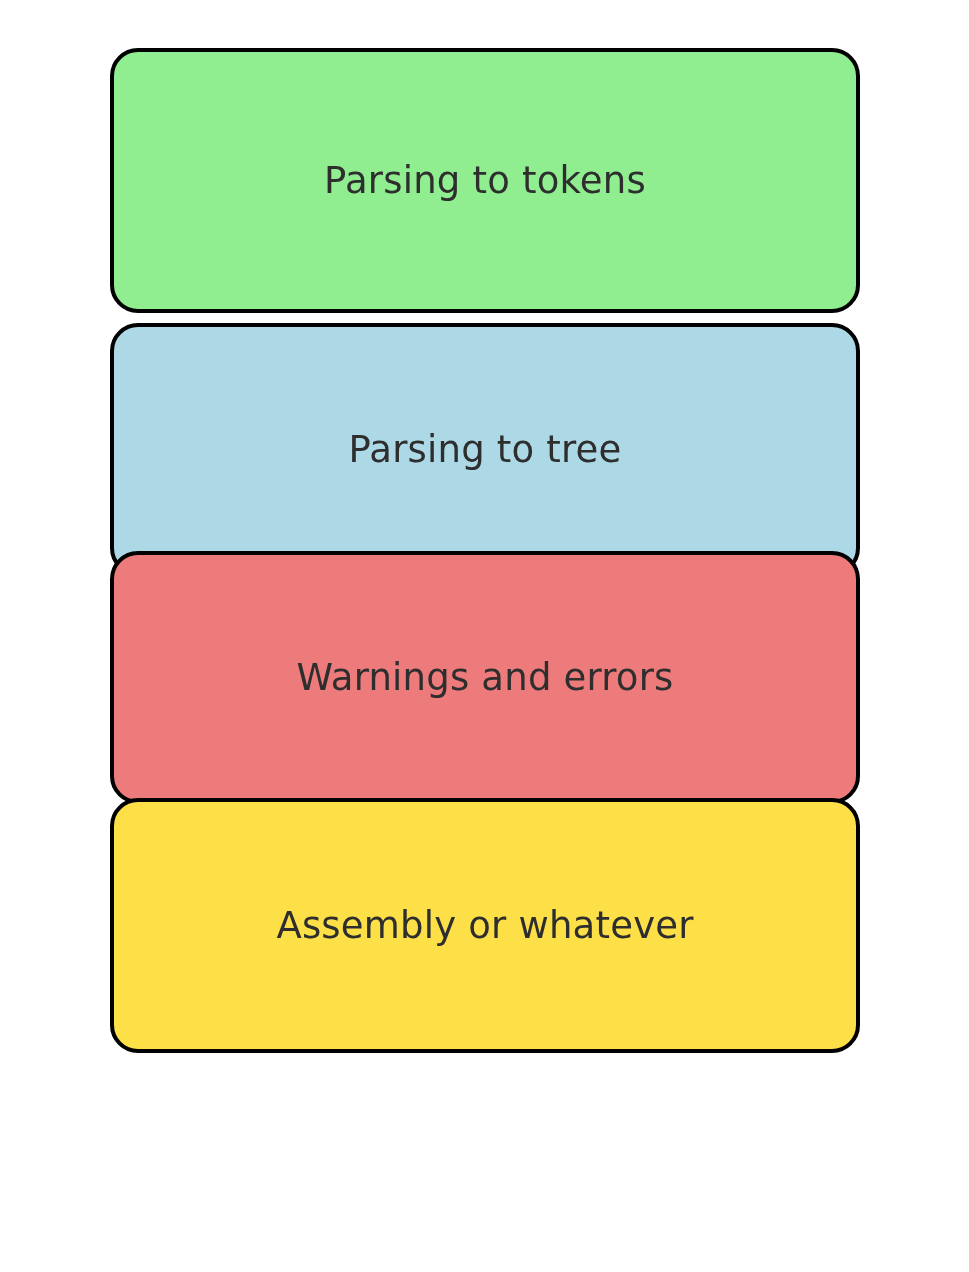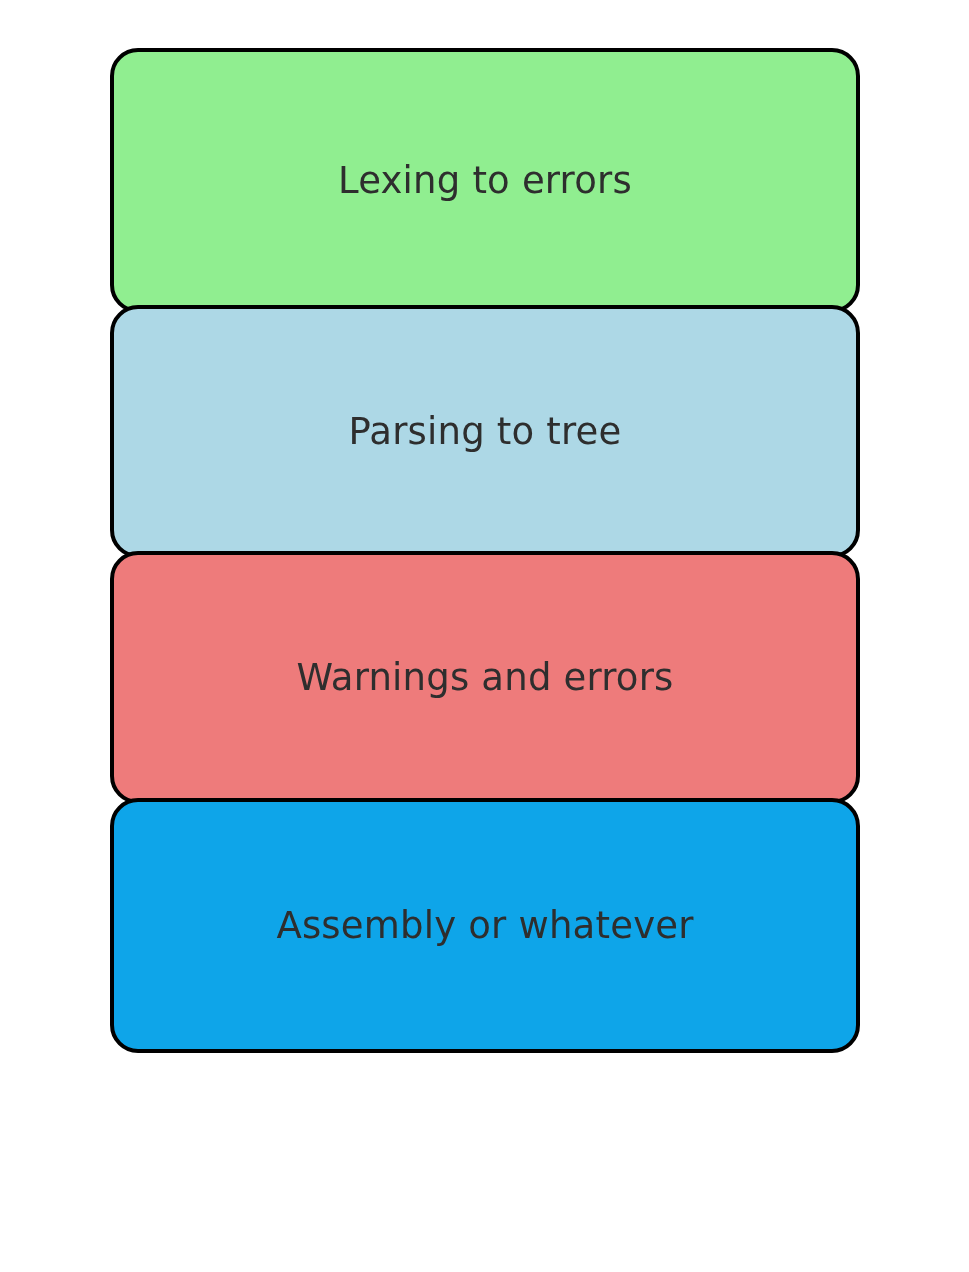--- a/index.html
+++ b/index.html
@@ -39,38 +39,38 @@
     font-weight: 400;
     color: #2e2e2e;
     letter-spacing: 0.2px;
     line-height: 1;
     white-space: nowrap;
     user-select: none;
   }
 
   
   #box-lexing   { top: 48px;  height: 265px; z-index: 1; }
-  #box-parsing  { top: 305px; height: 253px; z-index: 2; }
+  #box-parsing  { top: 323px; height: 253px; z-index: 2; }
   #box-warnings { top: 551px; height: 253px; z-index: 3; align-items: center; }
   #box-assembly { top: 798px; height: 255px; z-index: 4; }
 </style>
 </head>
 <body style="background: rgb(255, 255, 255);">
 
 <div id="diagram">
 
   <div class="stage-box" id="box-lexing" style="background-color: rgb(144, 238, 144); border-color: rgb(0, 0, 0);">
-    <span class="stage-label" style="color: rgb(46, 46, 46);">Lexing to errors</span>
+    <span class="stage-label" style="color: rgb(46, 46, 46);">Parsing to tokens</span>
   </div>
 
   <div class="stage-box" id="box-parsing" style="background-color: rgb(173, 216, 230); border-color: rgb(0, 0, 0);">
     <span class="stage-label" style="color: rgb(46, 46, 46);">Parsing to tree</span>
   </div>
 
   <div class="stage-box" id="box-warnings" style="background-color: rgb(238, 123, 123); border-color: rgb(0, 0, 0);">
     <span class="stage-label" style="color: rgb(46, 46, 46);">Warnings and errors</span>
   </div>
 
-  <div class="stage-box" id="box-assembly" style="background-color: #0ea5e9; border-color: rgb(0, 0, 0);">
+  <div class="stage-box" id="box-assembly" style="background-color: #fde047; border-color: rgb(0, 0, 0);">
     <span class="stage-label" style="color: rgb(46, 46, 46);">Assembly or whatever</span>
   </div>
 
 </div>
 
 </body></html>

